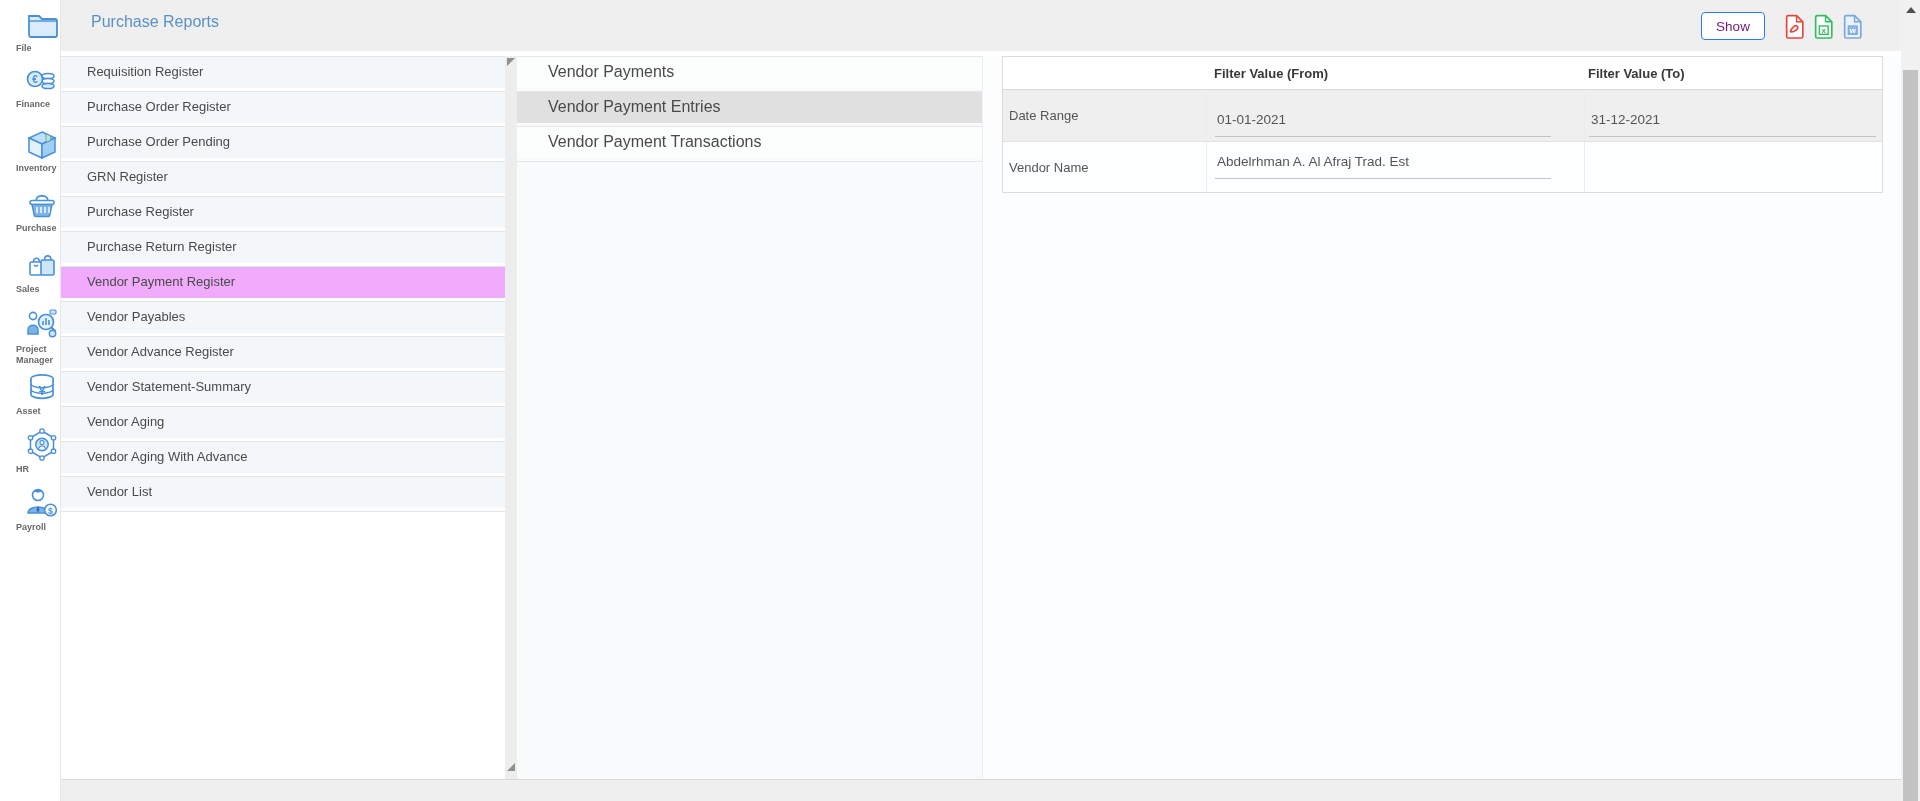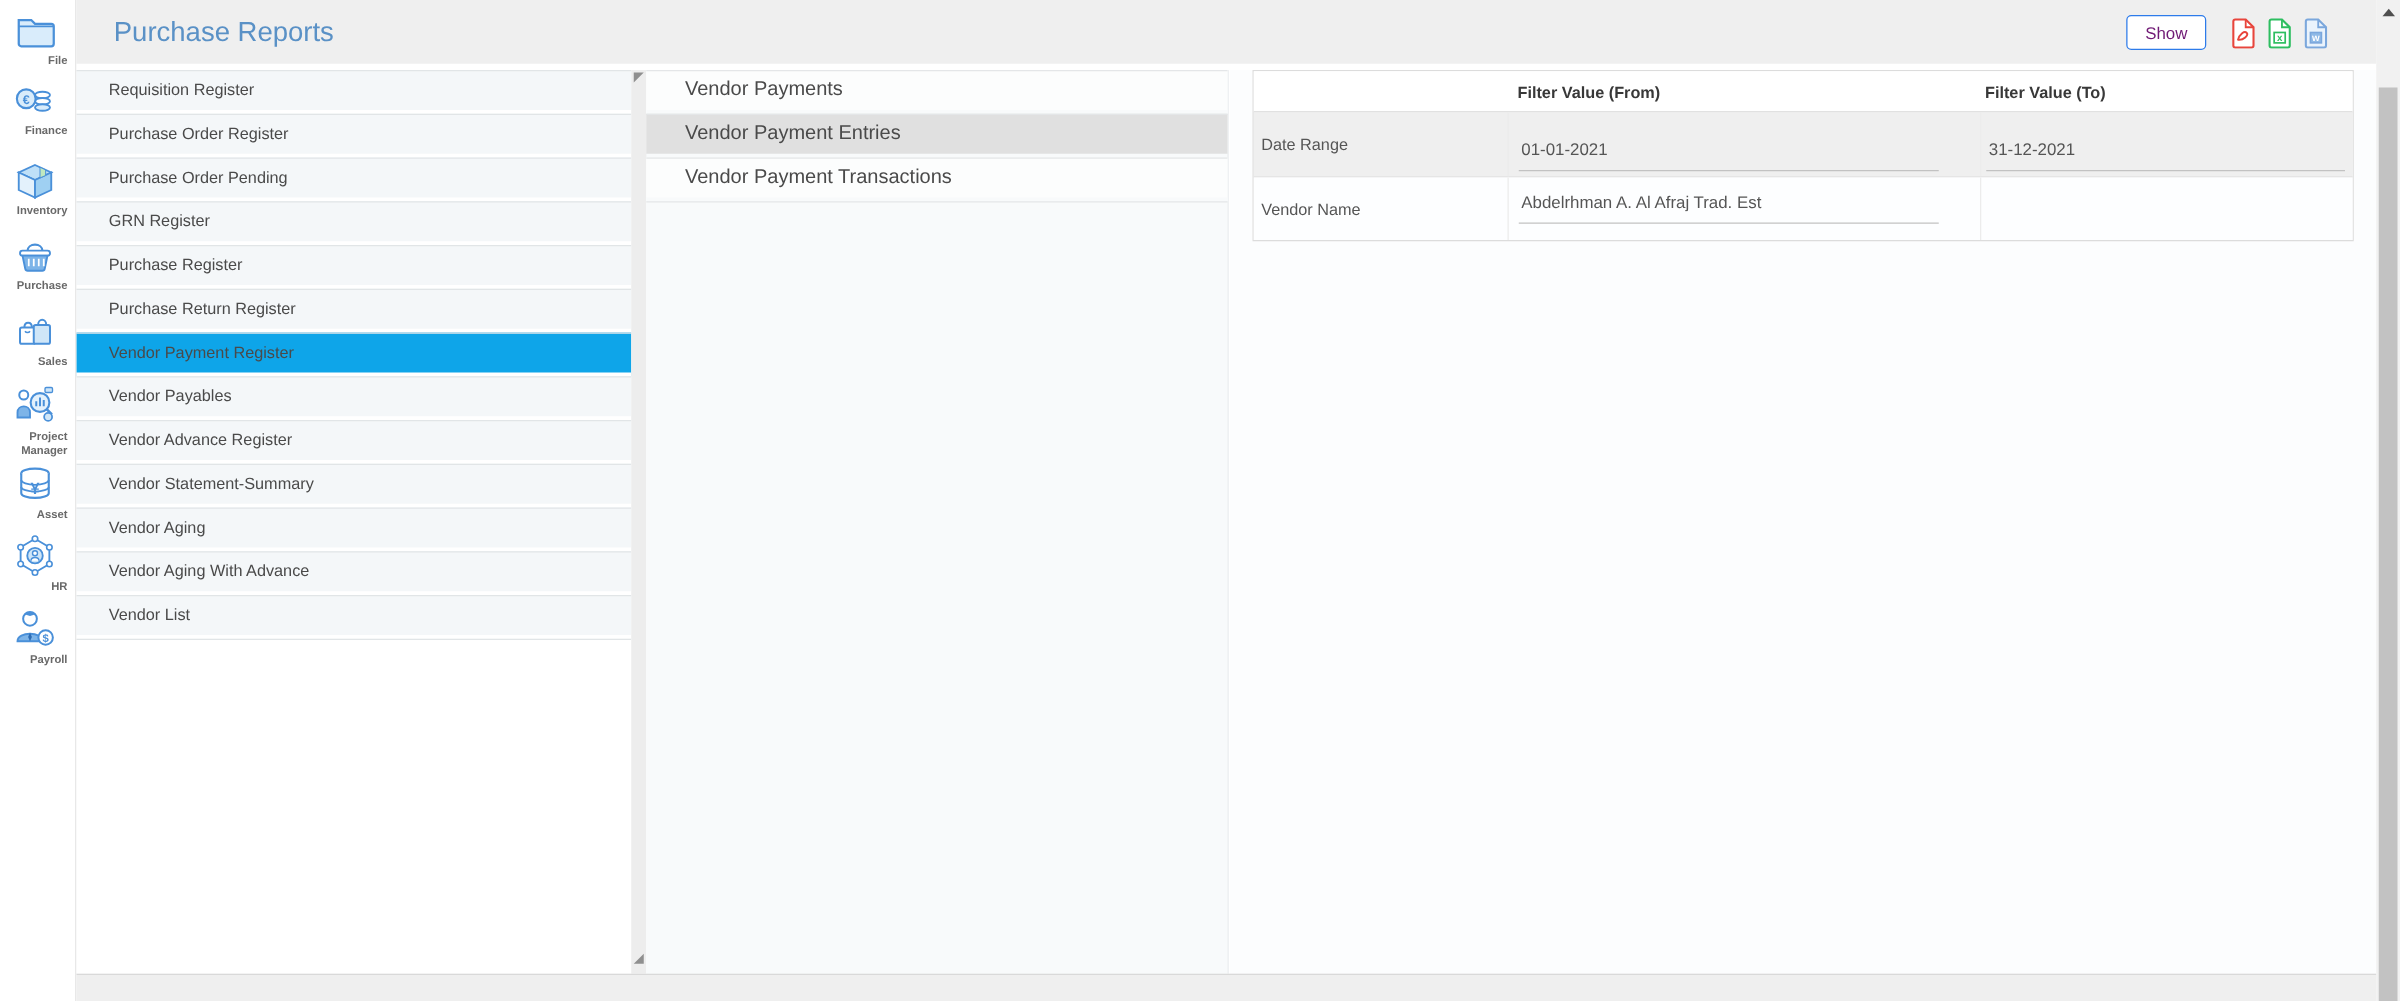--- a/index.html
+++ b/index.html
@@ -2,44 +2,44 @@
 <html><head>
 <meta charset="utf-8">
 <style>
   * { box-sizing: border-box; margin: 0; padding: 0; }
   html, body { width: 1920px; height: 801px; overflow: hidden; background: #ffffff;
     font-family: "Liberation Sans", sans-serif; }
 
   
   #icon-sidebar { position: absolute; left: 0; top: 0; width: 61px; height: 801px;
     background: #ffffff; border-right: 1px solid #e8e8e8; z-index: 5; }
-  .module { position: absolute; left: 2px; width: 52px; text-align: right; cursor: pointer; }
+  .module { position: absolute; left: 16px; width: 52px; text-align: left; cursor: pointer; }
   .module .mlabel { font-size: 9px; font-weight: bold; color: #696969; line-height: 11px;
     margin-top: 1px; }
   .module svg { display: block; margin: 0 auto; }
 
   
   #header-band { position: absolute; left: 61px; top: 0; width: 1840px; height: 51px;
     background: #efefef; }
-  #page-title { position: absolute; left: 30px; top: 13px; font-size: 22px; color: #5a91c6; }
+  #page-title { position: absolute; left: 30px; top: 13px; font-size: 16px; color: #5a91c6; }
   #show-btn { position: absolute; left: 1640px; top: 12px; width: 64px; height: 28px;
     background: #ffffff; border: 1px solid #2d7bea; border-radius: 4px; color: #701a75;
     font-size: 13.5px; font-weight: 500; font-family: "Liberation Sans", sans-serif; cursor: pointer; }
   .export-icon { position: absolute; top: 14px; width: 22px; height: 25px; cursor: pointer; }
   #export-pdf  { left: 1723px; }
   #export-xls  { left: 1752px; }
   #export-doc  { left: 1781px; }
 
   
   #left-panel { position: absolute; left: 61px; top: 56px; width: 444px; height: 723px;
     background: #ffffff; }
   .lrow { height: 35px; background: #f4f7f9; border-top: 1px solid #e1e5e7;
     border-bottom: 3px solid #ffffff; line-height: 30px; padding-left: 26px;
     font-size: 13px; color: #4a4a4a; cursor: pointer; white-space: nowrap; }
-  .lrow.selected { background: #0ea5e9; }
+  .lrow.selected { background: #f0abfc; }
   .end-line { height: 0; border-top: 1px solid #e1e5e7; }
 
   #splitter { position: absolute; left: 505px; top: 56px; width: 12px; height: 723px;
     background: #ededed; }
   #splitter .handle-top { position: absolute; left: 2px; top: 2px; width: 0; height: 0;
     border-top: 8px solid #8f8f8f; border-right: 8px solid transparent; cursor: pointer; }
   #splitter .handle-bottom { position: absolute; left: 2px; top: 707px; width: 0; height: 0;
     border-bottom: 8px solid #8f8f8f; border-left: 8px solid transparent; cursor: pointer; }
 
   #mid-panel { position: absolute; left: 517px; top: 56px; width: 466px; height: 723px;

